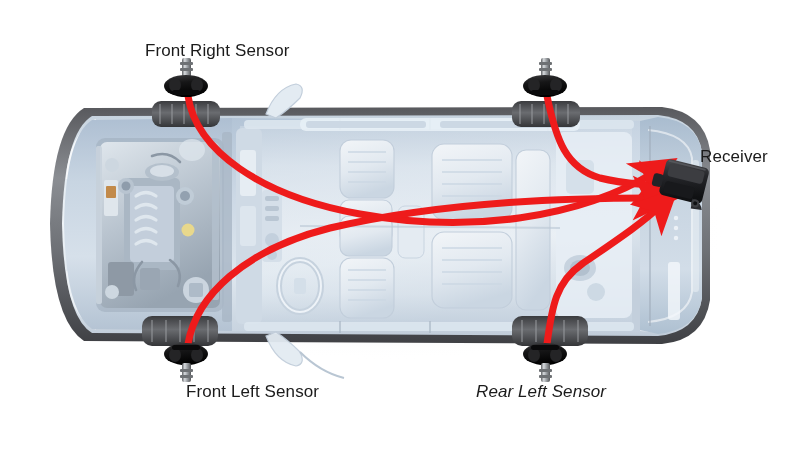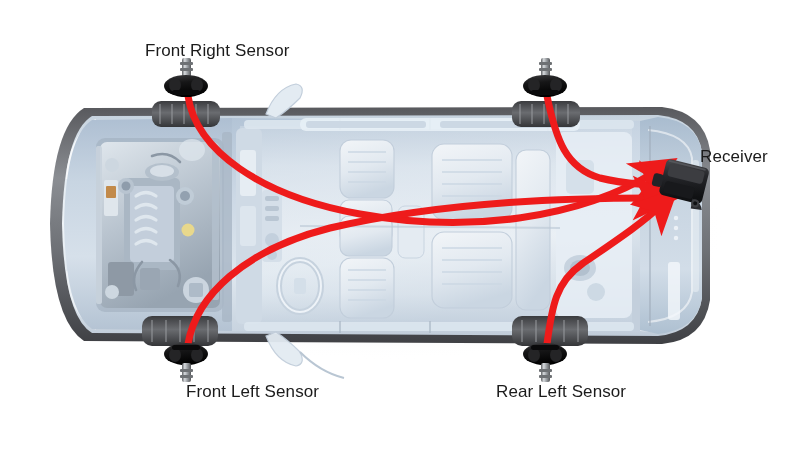--- a/index.html
+++ b/index.html
@@ -22,21 +22,21 @@
     color: #1b1b1b;
     font-family: "Liberation Sans", sans-serif;
     font-size: 17px;
     line-height: 20px;
     white-space: nowrap;
     letter-spacing: 0.1px;
   }
   #lbl-fr { left: 145px; top: 41px; }
   #lbl-rr { left: 496px; top: 41px; }
   #lbl-fl { left: 145px; top: 382px; margin-left: 41px; }
-  #lbl-rl { left: 496px; top: 382px; }
+  #lbl-rl { left: 476px; top: 382px; font-style: italic; }
   #lbl-rcv { left: 700px; top: 147px; }
 
   .diagram-svg {
     position: absolute;
     left: 0;
     top: 0;
     width: 800px;
     height: 459px;
   }
 </style>

